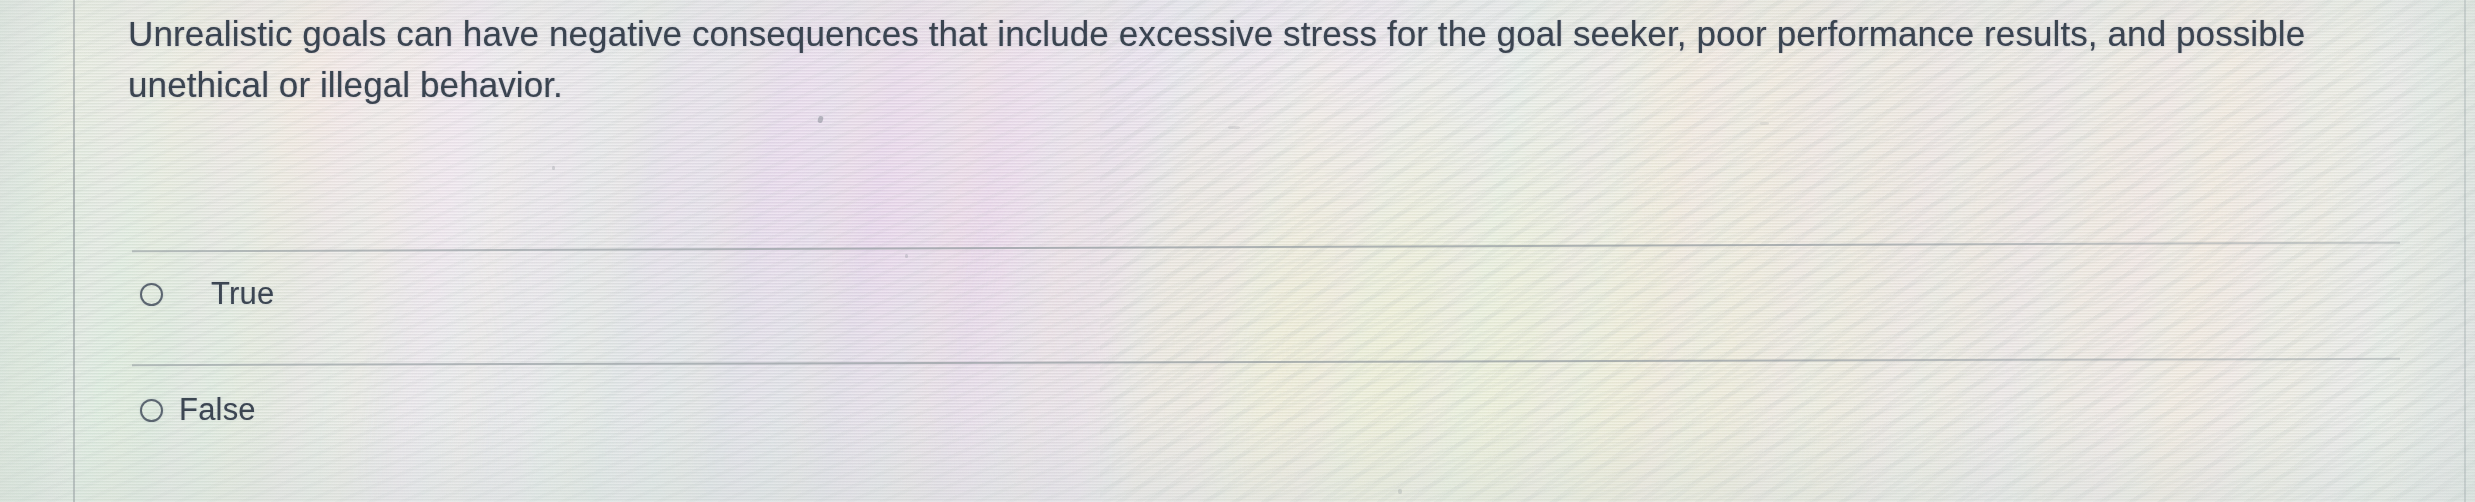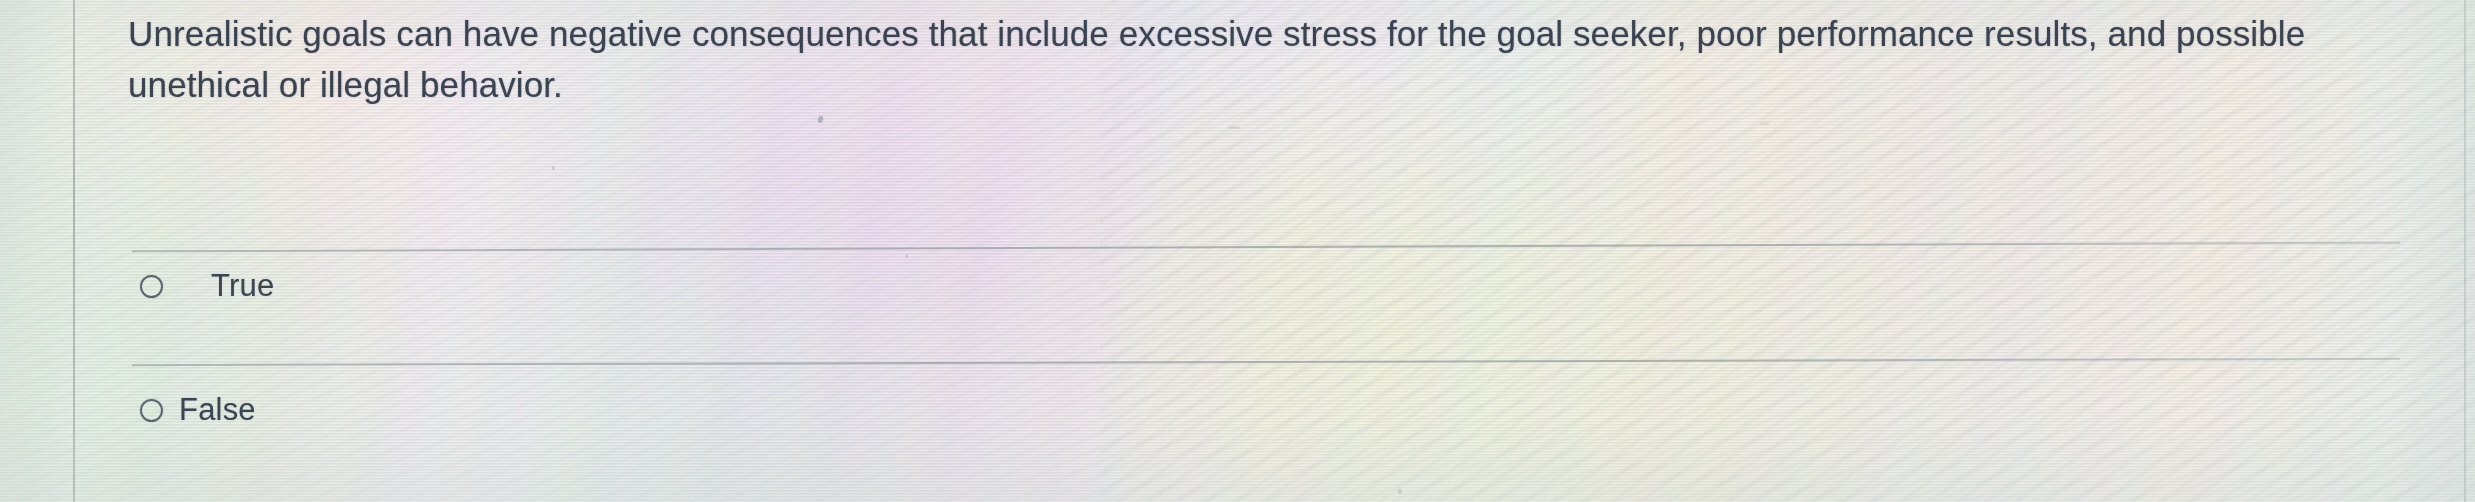--- a/index.html
+++ b/index.html
@@ -216,21 +216,21 @@
   .divider.d1 { left: 132px; top: 246px; width: 2268px; transform: rotate(-0.22deg); }
   .divider.d2 { left: 132px; top: 361px; width: 2268px; transform: rotate(-0.16deg); }
 
   .option {
     position: absolute;
     left: 140px;
     display: flex;
     align-items: center;
     gap: 16px;
   }
-  .option.opt-true  { top: 268px; gap: 48px; }
+  .option.opt-true  { top: 276px; gap: 48px; }
   .option.opt-false { top: 392px; text-align: center; }
 
   .radio {
     width: 23px;
     height: 23px;
     border-radius: 50%;
     border: 2.4px solid #5b6570;
     background: transparent;
     box-sizing: border-box;
     flex: 0 0 auto;

